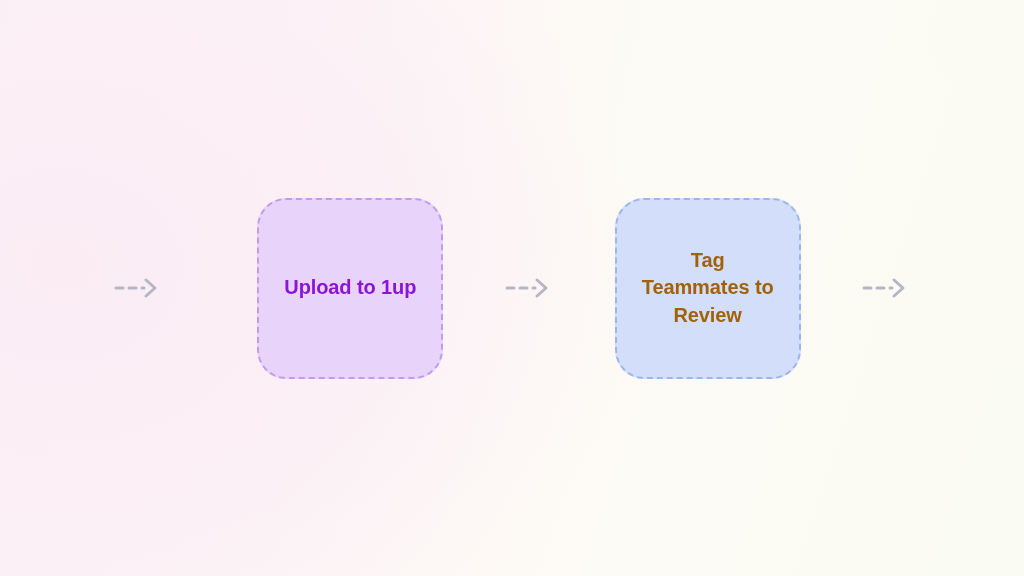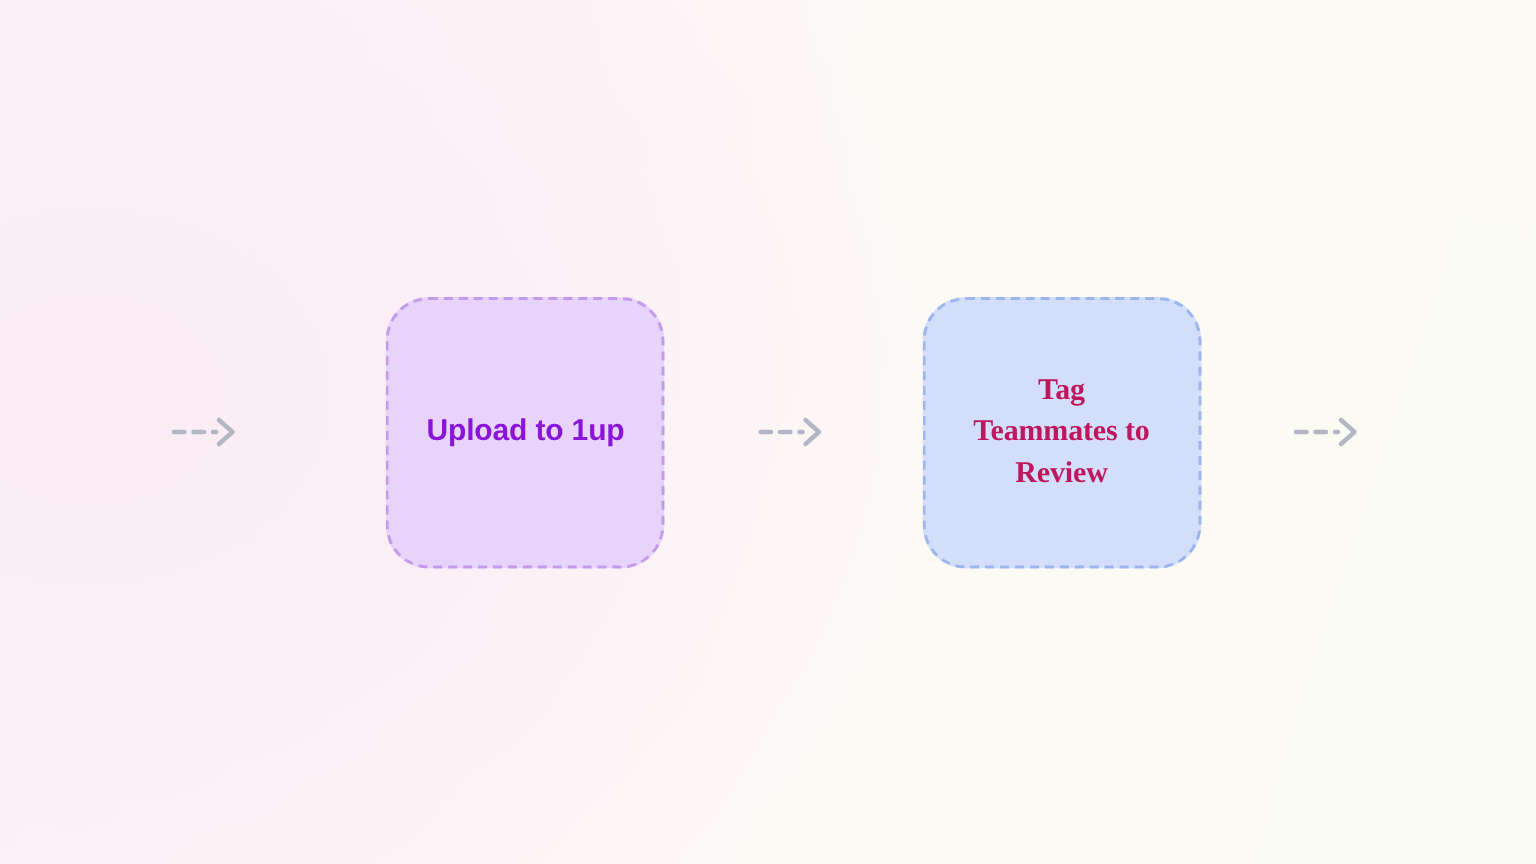--- a/index.html
+++ b/index.html
@@ -59,21 +59,21 @@
   }
 
   
   .step-pink   { background: #fbcfe4; border-color: #f0a9cd; }
   .step-pink   .step-label { color: #e5197f; }
 
   .step-purple { background: #e8d3fa; border-color: #c49bec; margin-left: 34px; }
   .step-purple .step-label { color: #8a14d8; }
 
   .step-blue   { background: #d3dffa; border-color: #9cb5ee; }
-  .step-blue   .step-label { color: #be185d; font-family: Liberation Serif, serif; }
+  .step-blue   .step-label { color: #a16207; }
 
   .step-green  { background: #d2ecdd; border-color: #84cfa9; }
   .step-green  .step-label { color: #0e9a5c; }
 
   .arrow {
     flex: 1 1 auto;
     height: 26px;
     display: flex;
     align-items: center;
     justify-content: center;

